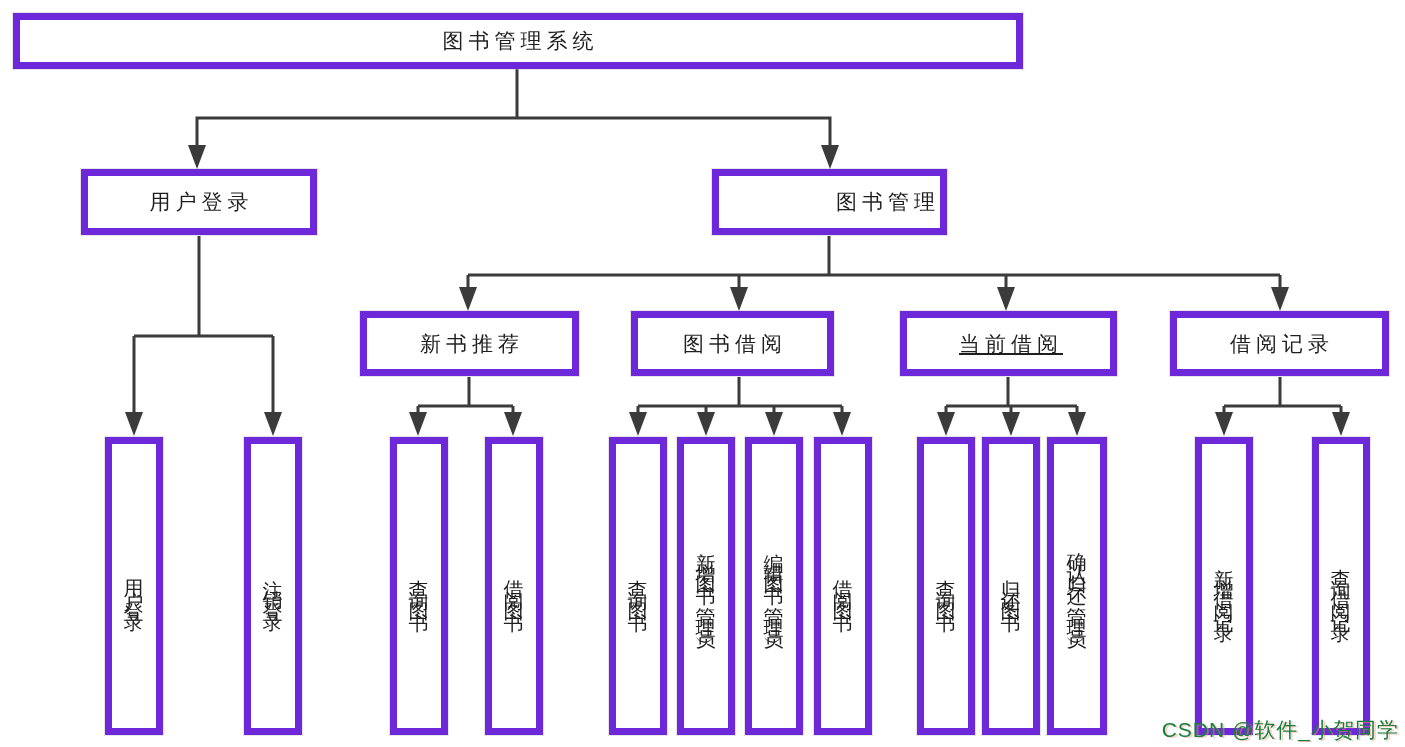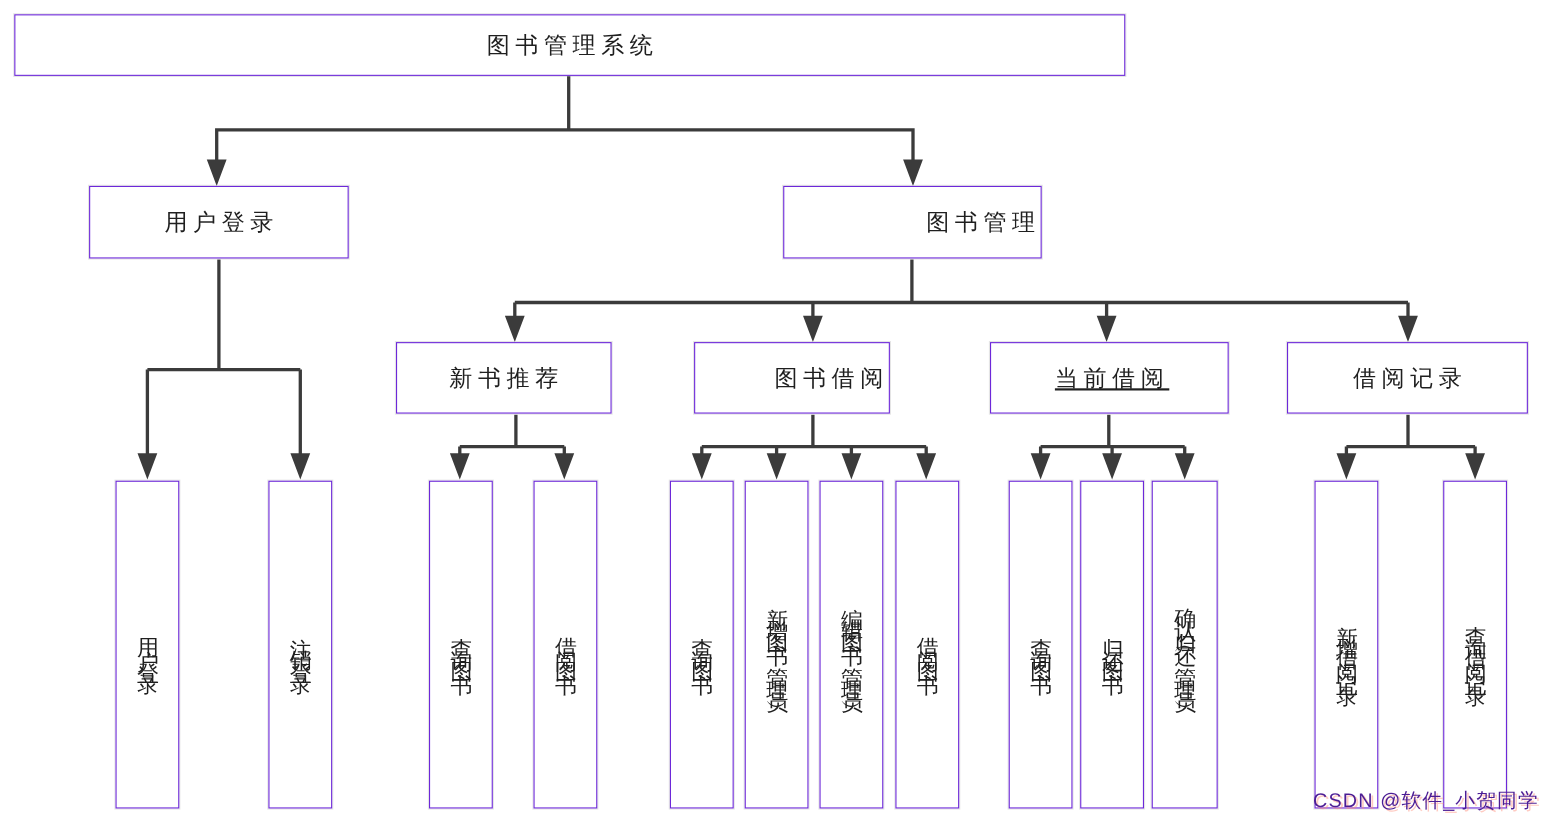--- a/index.html
+++ b/index.html
@@ -1,33 +1,33 @@
 <!DOCTYPE html>
 <html><head>
 <meta charset="utf-8">
 <style>
   html,body{margin:0;padding:0;}
   body{
     width:1405px;height:747px;position:relative;background:#ffffff;
     font-family:"Liberation Sans","DejaVu Sans",sans-serif;overflow:hidden;
   }
   .node{
-    position:absolute;background:#ffffff;border:1px solid #6d28d9;
+    position:absolute;background:#ffffff;border:7px solid #6d28d9;
     box-sizing:border-box;display:flex;align-items:center;justify-content:center;
     color:#1f1f1f;box-shadow:0 0 0 1px rgba(180,180,180,.35);
   }
   .h{font-size:21px;letter-spacing:5px;padding-left:5px;white-space:nowrap;}
   .v{font-size:20px;}
   .v .vtext{
     writing-mode:vertical-rl;text-orientation:mixed;
     letter-spacing:11px;line-height:1;white-space:nowrap;
   }
   #connectors{position:absolute;left:0;top:0;pointer-events:none;}
   #watermark{
-    position:absolute;top:716px;right:6px;font-size:18px;color:#4c1d95;
+    position:absolute;top:716px;right:6px;font-size:21px;color:#15803d;
     letter-spacing:1px;text-shadow:2px 1px 0 rgba(255,140,120,0.45);
     white-space:nowrap;
   }
 </style>
 </head>
 <body>
 
 <svg id="connectors" width="1405" height="747" viewBox="0 0 1405 747">
   <path fill="none" stroke="#3b3b3b" stroke-width="3" d="
     M517 69 V118 M195.5 118 H831.5 M197 118 V150 M830 118 V150
@@ -54,24 +54,24 @@
   <span>图书管理系统</span>
 </div>
 
 <div class="node h" style="left:81px;top:169px;width:236px;height:66px;">
   <span>用户登录</span>
 </div>
 <div class="node h" style="left:712px;top:169px;width:235px;height:66px;justify-content:flex-end;">
   <span>图书管理</span>
 </div>
 
-<div class="node h" style="left:360px;top:311px;width:196px;height:65px;">
+<div class="node h" style="left:360px;top:311px;width:219px;height:65px;">
   <span>新书推荐</span>
 </div>
-<div class="node h" style="left:631px;top:311px;width:178px;height:65px;justify-content:flex-end;">
+<div class="node h" style="left:631px;top:311px;width:203px;height:65px;">
   <span>图书借阅</span>
 </div>
 <div class="node h" style="left:900px;top:311px;width:217px;height:65px;text-decoration:underline;">
   <span>当前借阅</span>
 </div>
 <div class="node h" style="left:1170px;top:311px;width:219px;height:65px;">
   <span>借阅记录</span>
 </div>
 
 <div class="node v" style="left:105px;top:437px;width:58px;height:298px;">

